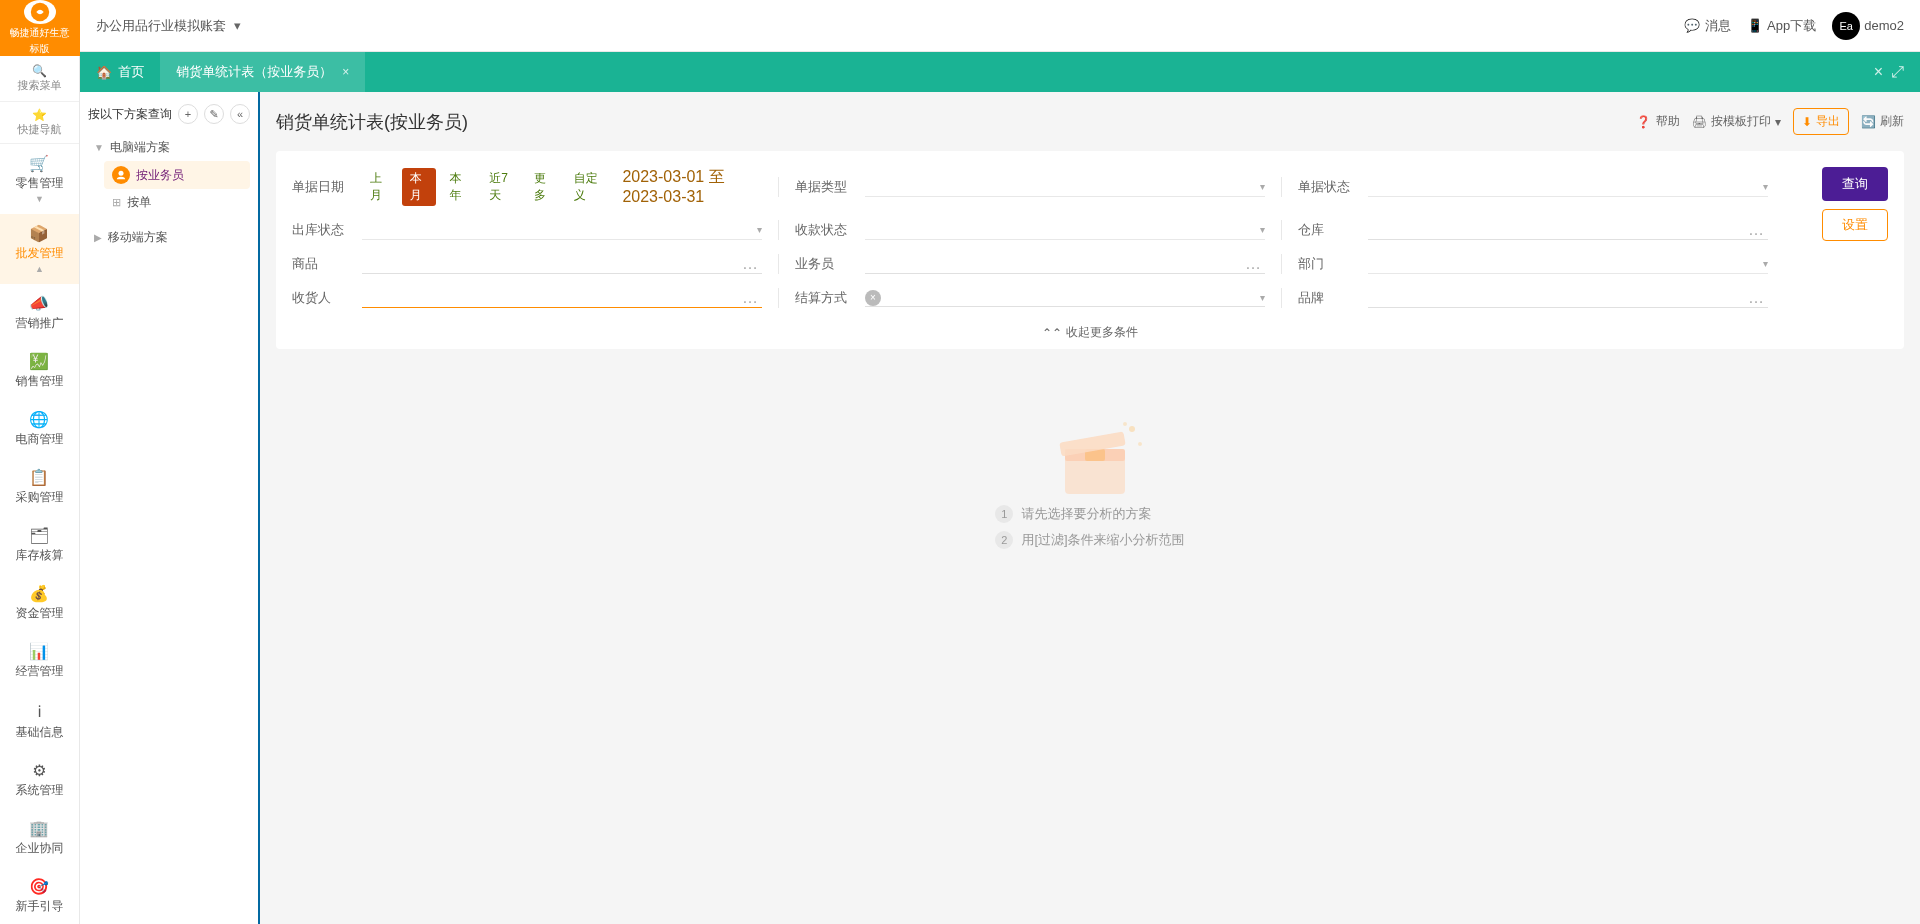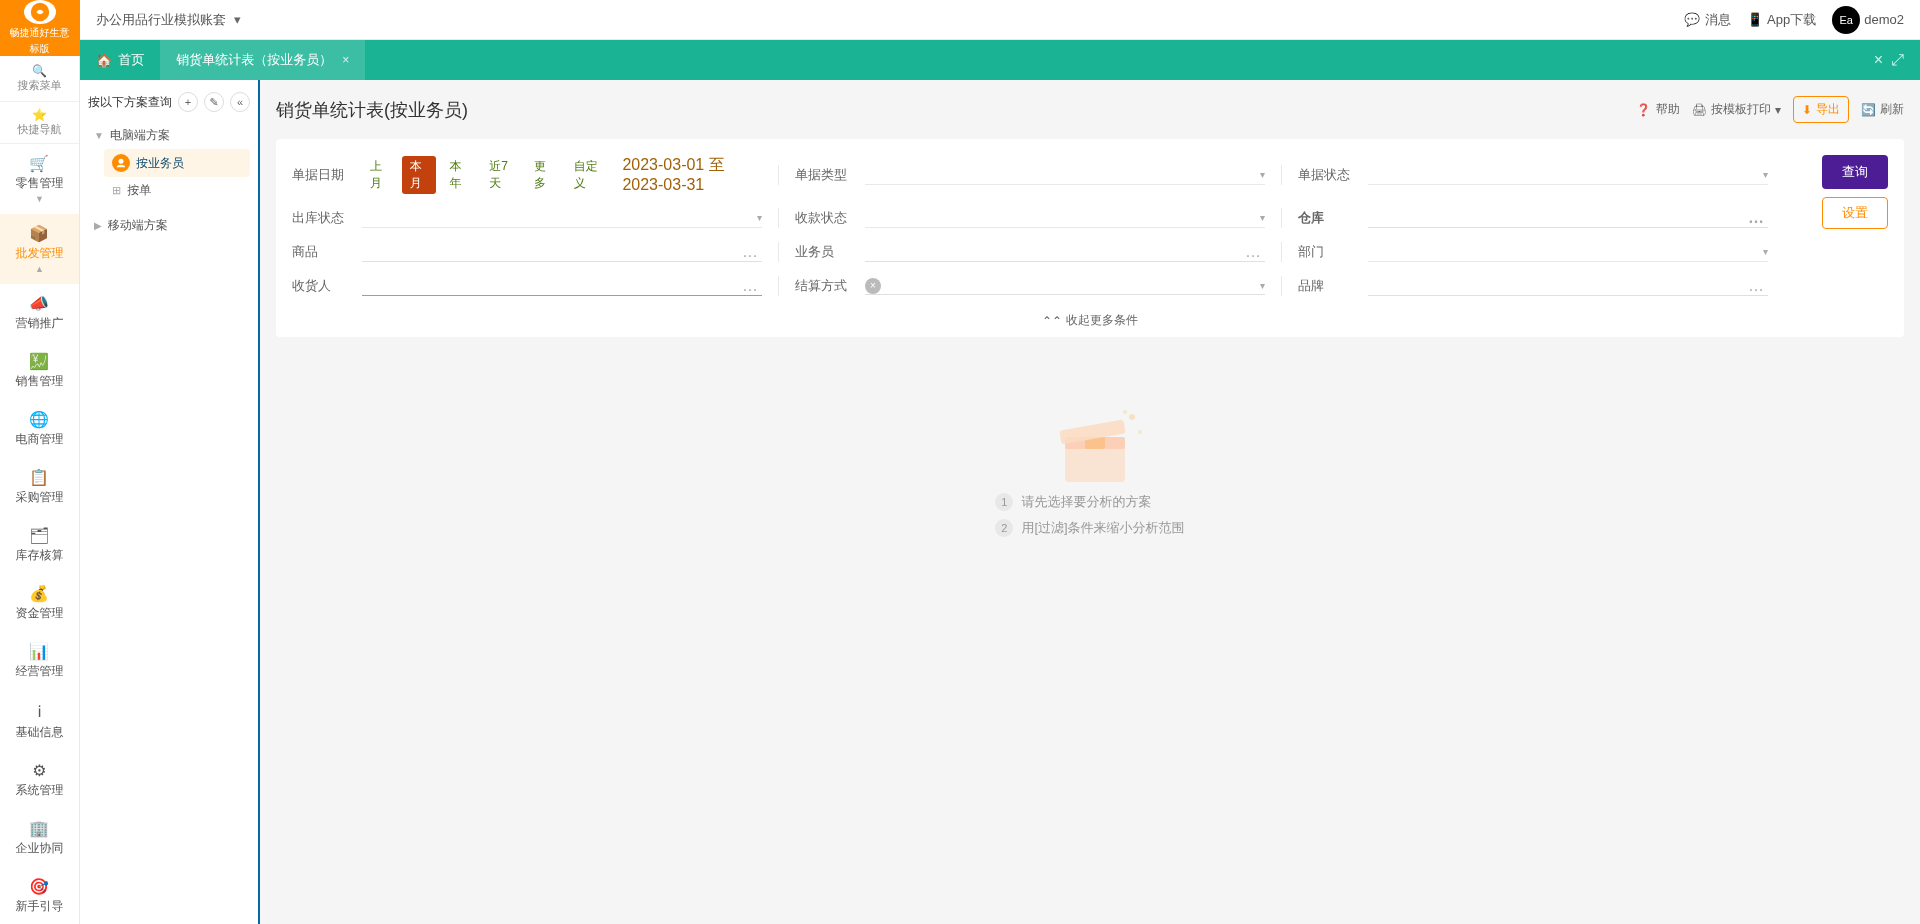--- a/index.html
+++ b/index.html
@@ -14,21 +14,21 @@
     .sidebar-search { width: 100%; padding: 8px 0; text-align: center; border-bottom: 1px solid #f0f0f0; cursor: pointer; color: #666; font-size: 12px; }
     .sidebar-nav { width: 100%; padding: 6px 0; text-align: center; border-bottom: 1px solid #f0f0f0; cursor: pointer; color: #666; font-size: 12px; }
     .sidebar-menu-item { width: 100%; padding: 10px 0; text-align: center; cursor: pointer; color: #555; font-size: 12px; display: flex; flex-direction: column; align-items: center; gap: 2px; }
     .sidebar-menu-item.active { background: #fff5e6; color: #ff8c00; }
     .sidebar-menu-item .menu-icon { font-size: 16px; }
 
     
     .main-area { flex: 1; display: flex; flex-direction: column; overflow: hidden; }
 
     
-    .topbar { height: 40px; background: #fff; border-bottom: 1px solid #e8e8e8; display: flex; align-items: center; padding: 0 16px; justify-content: space-between; }
+    .topbar { height: 52px; background: #fff; border-bottom: 1px solid #e8e8e8; display: flex; align-items: center; padding: 0 16px; justify-content: space-between; }
     .topbar-left { display: flex; align-items: center; gap: 8px; color: #666; font-size: 13px; }
     .topbar-dropdown { display: flex; align-items: center; gap: 4px; cursor: pointer; }
     .topbar-right { display: flex; align-items: center; gap: 16px; }
     .topbar-right-item { display: flex; align-items: center; gap: 4px; cursor: pointer; color: #555; font-size: 13px; }
     .avatar { width: 28px; height: 28px; border-radius: 50%; background: #000000; display: flex; align-items: center; justify-content: center; color: #fff; font-size: 11px; }
 
     
     .tabbar { height: 40px; background: #1ab394; display: flex; align-items: center; padding: 0 0; gap: 0; }
     .tab { padding: 0 16px; height: 40px; display: flex; align-items: center; gap: 6px; cursor: pointer; color: rgba(255,255,255,0.8); font-size: 13px; position: relative; }
     .tab.active { background: rgba(255,255,255,0.15); color: #fff; font-weight: 500; }
@@ -44,21 +44,21 @@
     .left-panel { width: 180px; background: #fff; border-right: 2px solid #0369a1; padding: 12px 8px; flex-shrink: 0; }
     .left-panel-header { display: flex; align-items: center; justify-content: space-between; margin-bottom: 10px; font-size: 12px; color: #666; }
     .left-panel-title { font-size: 12px; color: #333; }
     .left-panel-icons { display: flex; gap: 6px; }
     .panel-icon-btn { width: 20px; height: 20px; border-radius: 50%; border: 1px solid #ddd; display: flex; align-items: center; justify-content: center; cursor: pointer; font-size: 11px; color: #666; }
     .tree-section { margin-top: 4px; }
     .tree-item { display: flex; align-items: center; gap: 6px; padding: 5px 6px; cursor: pointer; border-radius: 4px; font-size: 12px; color: #555; }
     .tree-item .tree-icon { font-size: 10px; color: #aaa; }
     .tree-child { margin-left: 16px; }
     .tree-child-item { display: flex; align-items: center; gap: 6px; padding: 5px 8px; cursor: pointer; border-radius: 4px; font-size: 12px; color: #555; }
-    .tree-child-item.active { background: #fff5e6; color: #0c4a6e; }
+    .tree-child-item.active { background: #fff5e6; color: #701a75; }
     .tree-circle { width: 18px; height: 18px; border-radius: 50%; background: #ff8c00; display: flex; align-items: center; justify-content: center; }
     .tree-circle svg { width: 10px; height: 10px; fill: #fff; }
     .tree-sub-icon { color: #aaa; font-size: 11px; }
 
     
     .right-content { flex: 1; padding: 16px; overflow-y: auto; }
     .page-title { font-size: 18px; color: #333; font-weight: 500; margin-bottom: 16px; display: flex; align-items: center; justify-content: space-between; }
     .page-title-actions { display: flex; align-items: center; gap: 12px; }
     .title-action { display: flex; align-items: center; gap: 4px; font-size: 12px; color: #666; cursor: pointer; }
     .btn-export { display: flex; align-items: center; gap: 4px; font-size: 12px; color: #ff8c00; cursor: pointer; border: 1px solid #ff8c00; padding: 4px 8px; border-radius: 4px; }
@@ -330,21 +330,21 @@
           </div>
           <div style="width:1px;height:20px;background:#e8e8e8;margin:0 16px;"></div>
           <div style="display:flex;align-items:center;flex:1;min-width:0;">
             <span class="filter-label">收款状态</span>
             <div class="select-control">
               <span></span>
               <span class="select-arrow">▾</span>
             </div>
           </div>
           <div style="width:1px;height:20px;background:#e8e8e8;margin:0 16px;"></div>
-          <div style="display:flex;align-items:center;flex:1;min-width:0;font-weight:bold;">
+          <div style="display:flex;align-items:center;flex:1;min-width:0;">
             <span class="filter-label">仓库</span>
             <div style="flex:1;border-bottom:1px solid #e0e0e0;display:flex;align-items:center;justify-content:flex-end;">
               <span class="more-dots">…</span>
             </div>
           </div>
         </div>
 
         <div style="display:flex; align-items:center; margin-bottom:14px; padding-right:120px;">
           <div style="display:flex;align-items:center;flex:1;min-width:0;">
             <span class="filter-label">商品</span>

